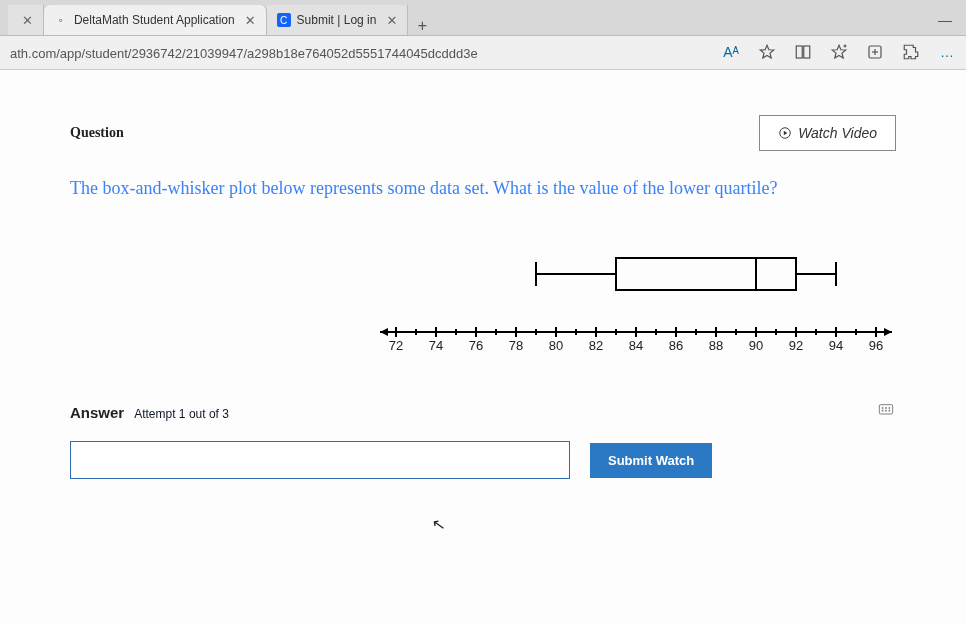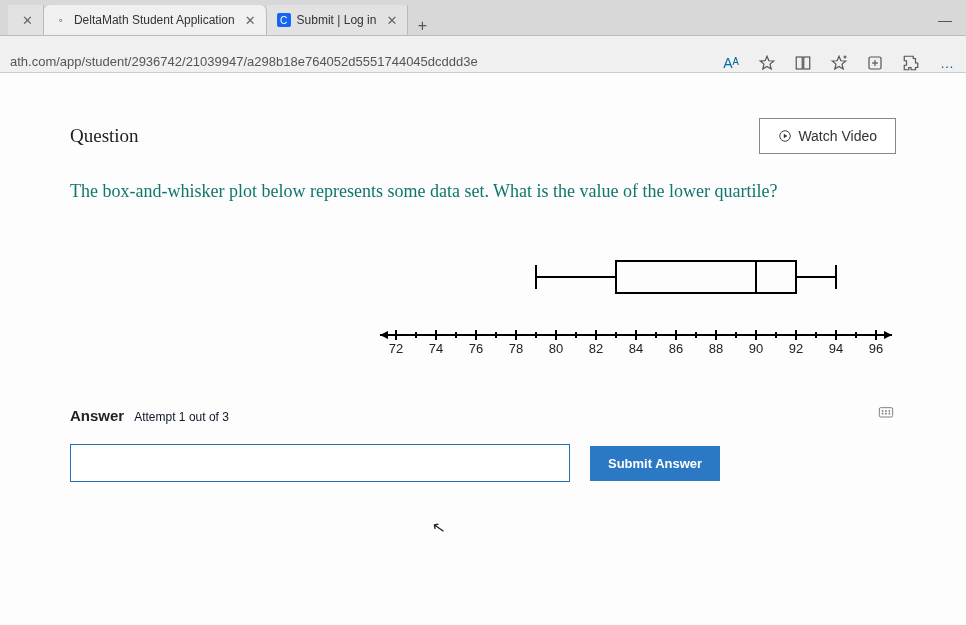--- a/index.html
+++ b/index.html
@@ -34,55 +34,56 @@
   }
   .tab.active { background: #f0f0f0; border-radius: 6px 6px 0 0; }
   .tab .fav { width: 14px; height: 14px; display:flex; align-items:center; justify-content:center; }
   .tab .close-x { color:#666; font-size:13px; margin-left:4px; }
   .tab-add { width:28px; display:flex; align-items:center; justify-content:center; color:#555; font-size:16px; }
   .window-ctrls { margin-left:auto; display:flex; gap:18px; padding:0 14px; color:#555; font-size:14px; align-items:center; height:30px;}
   .addr-bar {
     height: 34px;
     background: #f0f0f0;
     display:flex;
-    align-items:flex-start;
-    padding: 18px 10px;
+    align-items:flex-end;
+    padding: 8px 10px;
     font-size: 13px;
     color:#555;
     border-bottom:1px solid #ccc;
     gap:26px;
   }
   .addr-text { flex:0 1 auto; white-space:nowrap; overflow:hidden; }
   .addr-icons { margin-left:auto; display:flex; gap:18px; align-items:center; color:#0369a1;}
   .addr-icons span, .addr-icons svg { width:18px; height:18px; display:flex; align-items:center; justify-content:center; font-size:14px;}
 
   
   .page {
     background: #fdfdfd;
     height: calc(625px - 70px);
     position:relative;
     padding: 45px 70px 0 70px;
   }
   .q-header { display:flex; align-items:center; margin-bottom: 24px; }
-  .q-title { font-size: 19px; font-weight:400; color:#222; font-family: Georgia, serif;}
+  .q-title { font-size: 14px; font-weight:700; color:#222; font-family: Georgia, serif;}
   .q-buttons { margin-left:auto; display:flex; gap:14px; }
   .btn-outline {
     border:1px solid #888;
     background:#fff;
     color:#333;
     font-size:14px;
     padding: 9px 18px;
     display:flex; align-items:center; gap:6px;
     cursor:pointer;
+    font-style:italic;
   }
   .btn-outline.examples { border-color:#2b6cb0; color:#2b6cb0;}
   .q-text {
     font-family: Georgia, serif;
     font-size: 18px;
-    color:#0f766e;
+    color:#3b82f6;
     line-height:1.5;
     margin-bottom: 30px;
   }
   .plot-wrap { display:flex; justify-content:flex-end; margin-bottom:10px;}
   svg.plot { overflow:visible; }
   svg.plot line, svg.plot rect { stroke:#000; stroke-width:1.6; fill:none; shape-rendering:crispEdges;}
   svg.plot text { font-size:13px; fill:#222; text-anchor:middle; font-family:Arial,sans-serif;}
   svg.plot .arrow { fill:#000; stroke:none;}
 
   .answer-row { display:flex; align-items:baseline; gap:10px; margin-top: 40px;}
@@ -256,17 +257,17 @@
           <circle cx="17" cy="9" r="0.8" fill="#777"></circle>
           <circle cx="7" cy="13" r="0.8" fill="#777"></circle>
           <circle cx="12" cy="13" r="0.8" fill="#777"></circle>
           <circle cx="17" cy="13" r="0.8" fill="#777"></circle>
         </svg>
     </span>
   </div>
 
   <div class="input-row">
     <input class="answer-input" type="text" value="" style="">
-    <button class="submit-btn">Submit Answer</button>
+    <button class="submit-btn">Submit Watch</button>
   </div>
 
   <div class="cursor-ptr">↖</div>
 </div>
 
 </body></html>

